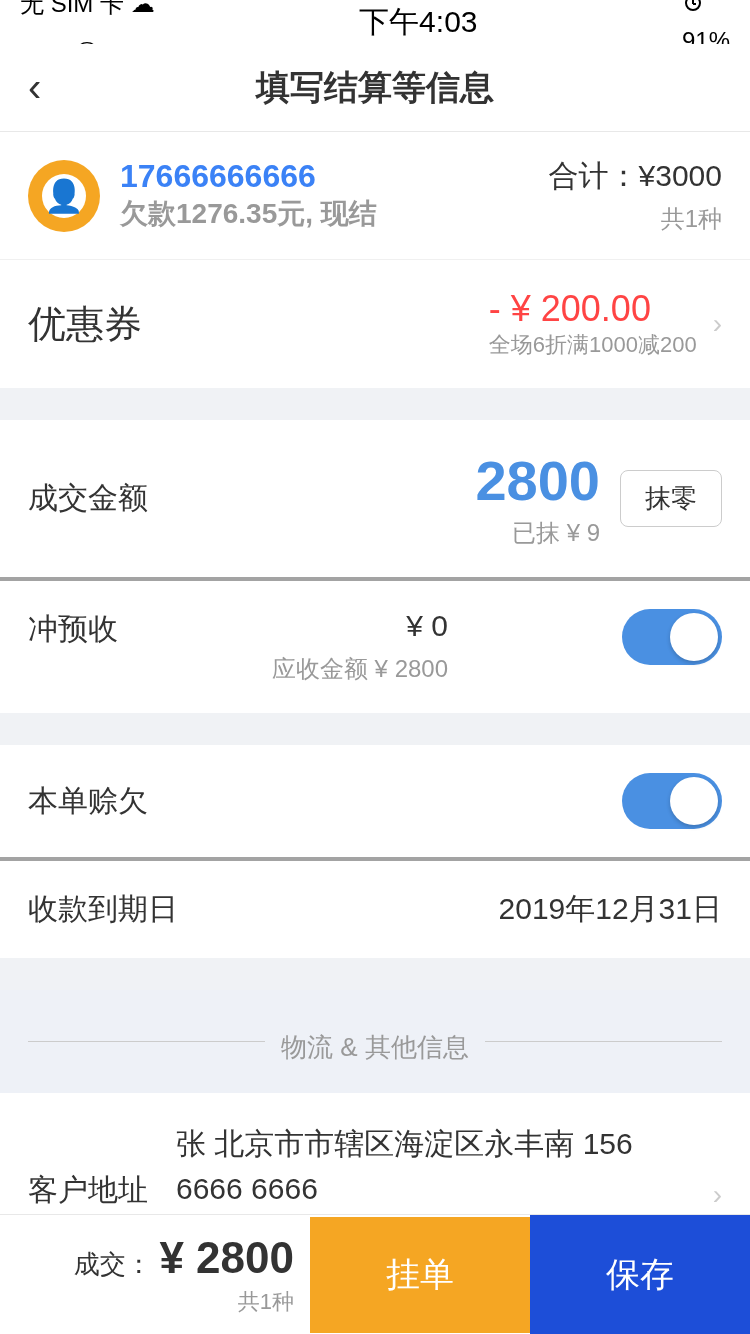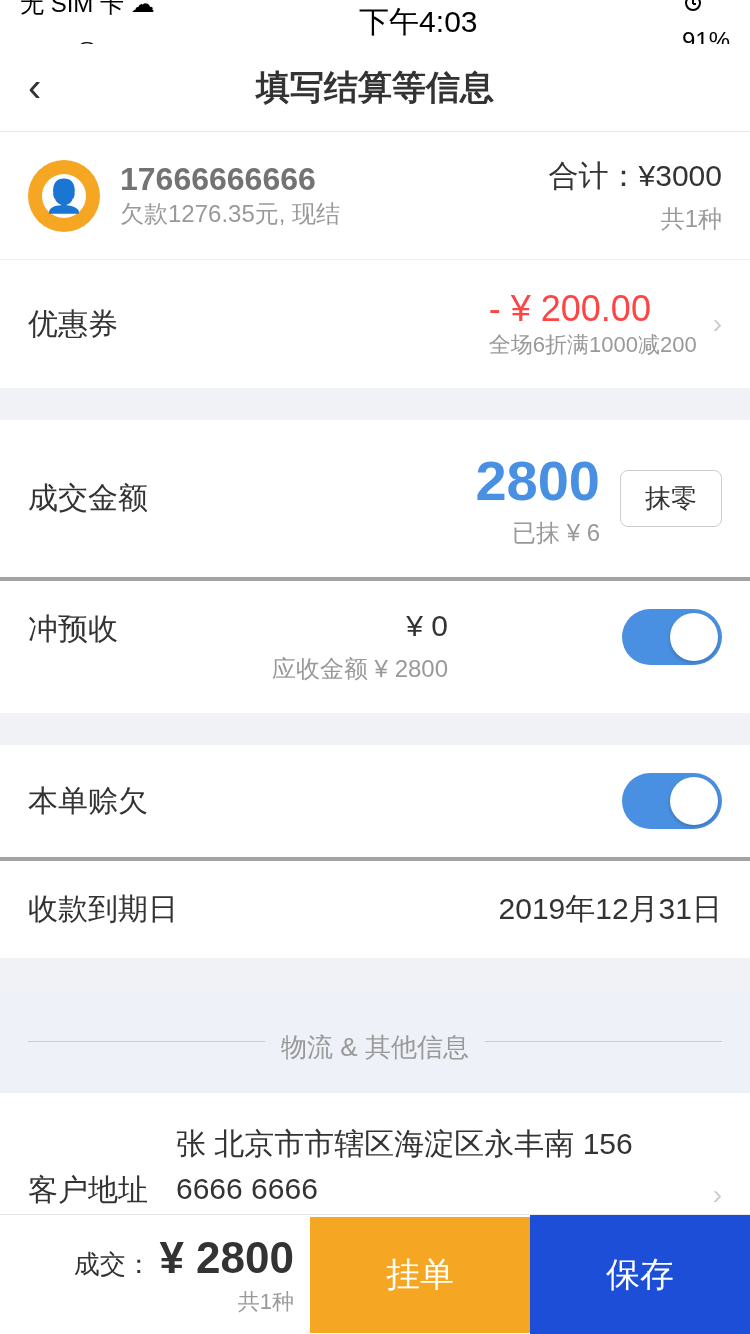--- a/index.html
+++ b/index.html
@@ -91,25 +91,26 @@
       align-items: center;
       justify-content: center;
     }
     .avatar-person {
       font-size: 32px;
     }
     .user-info { flex: 1; }
     .user-phone {
       font-size: 32px;
       font-weight: 600;
-      color: #737373;
+      color: #3b82f6;
     }
     .user-debt {
-      font-size: 24px;
-      color: #999;
+      font-size: 28px;
+      color: #999;
+      font-weight: bold;
     }
     .user-total { text-align: right; }
     .total-amount {
       font-size: 30px;
       color: #333;
       font-weight: 500;
     }
     .total-count {
       font-size: 24px;
       color: #999;
@@ -120,21 +121,21 @@
     
     .coupon-row {
       display: flex;
       align-items: center;
       justify-content: space-between;
       padding: 28px 28px;
       background: #fff;
       border-top: 1px solid #f0f0f0;
     }
     .coupon-label {
-      font-size: 30px;
+      font-size: 38px;
       color: #333;
     }
     .coupon-right {
       display: flex;
       align-items: center;
       gap: 12px;
     }
     .coupon-value {
       font-size: 36px;
       color: #ff4444;
@@ -414,21 +415,21 @@
   </div>
 
   <div class="separator"></div>
 
   <div class="card">
     <div class="form-row">
       <span class="form-label">成交金额</span>
       <div class="form-value-area">
         <div class="amount-col">
           <div class="amount-big">2800</div>
-          <div class="amount-sub">已抹  ¥ 6</div>
+          <div class="amount-sub">已抹  ¥ 9</div>
         </div>
         <button class="round-btn">抹零</button>
       </div>
     </div>
 
     <div class="chong-row form-row">
       <span class="form-label">冲预收</span>
       <div class="chong-right">
         <span class="chong-amount">¥ 0</span>
         <span class="chong-receivable">应收金额 ¥ 2800</span>

